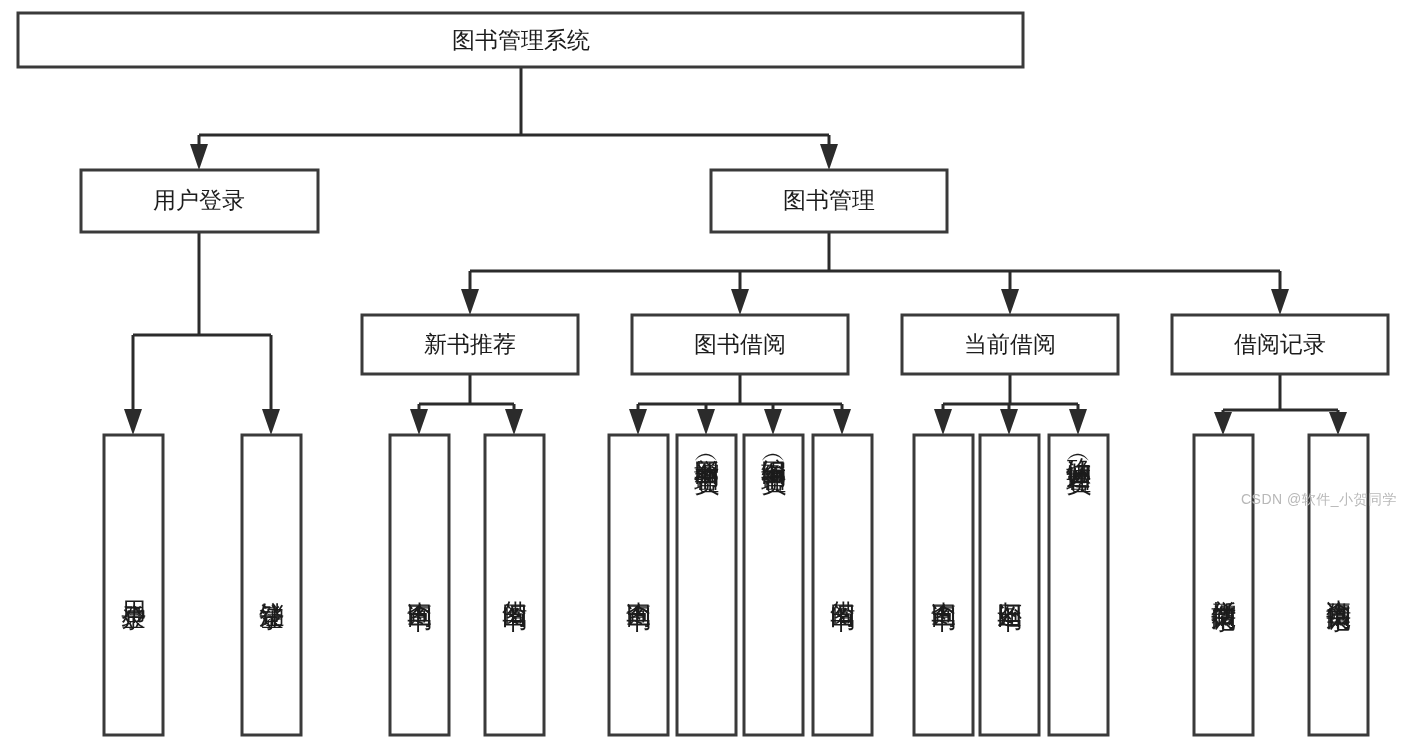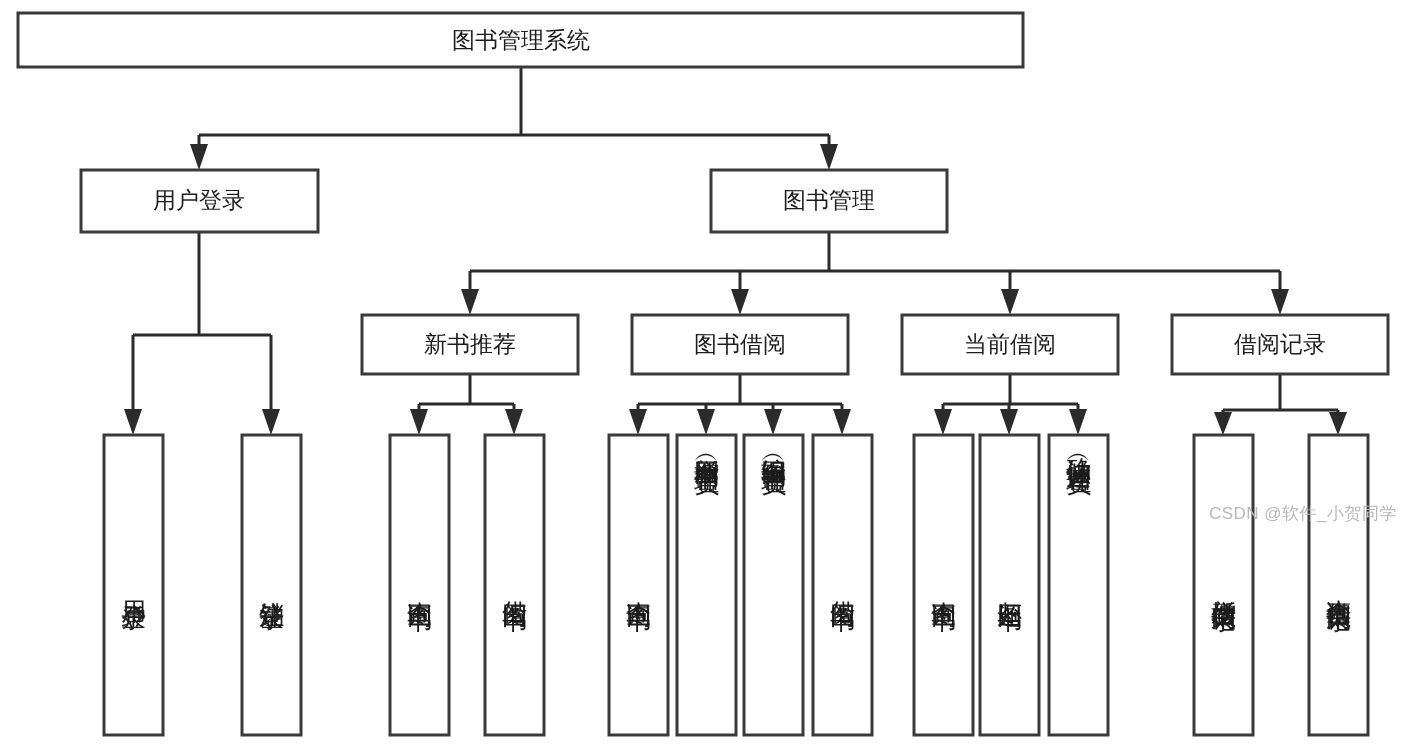--- a/index.html
+++ b/index.html
@@ -62,23 +62,23 @@
     font-family: "Liberation Sans", "DejaVu Sans", sans-serif;
     font-size: 25px;
     line-height: 1.18;
     letter-spacing: 2px;
     color: #1c1c1c;
     white-space: nowrap;
   }
   .watermark {
     position: absolute;
     right: 8px;
-    bottom: 0;
-    font-family: "Liberation Sans", "DejaVu Sans", sans-serif;
-    font-size: 17px;
+    bottom: 16px;
+    font-family: "Liberation Sans", "DejaVu Sans", sans-serif;
+    font-size: 14px;
     color: #b8b8b8;
     letter-spacing: 0.5px;
     white-space: nowrap;
   }
 </style>
 </head>
 <body>
 
 <div id="diagram-root">
 

